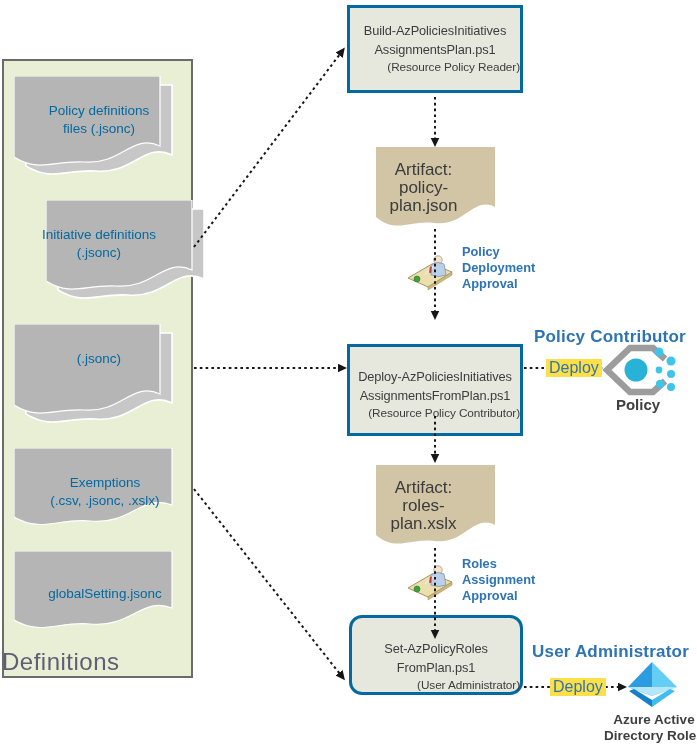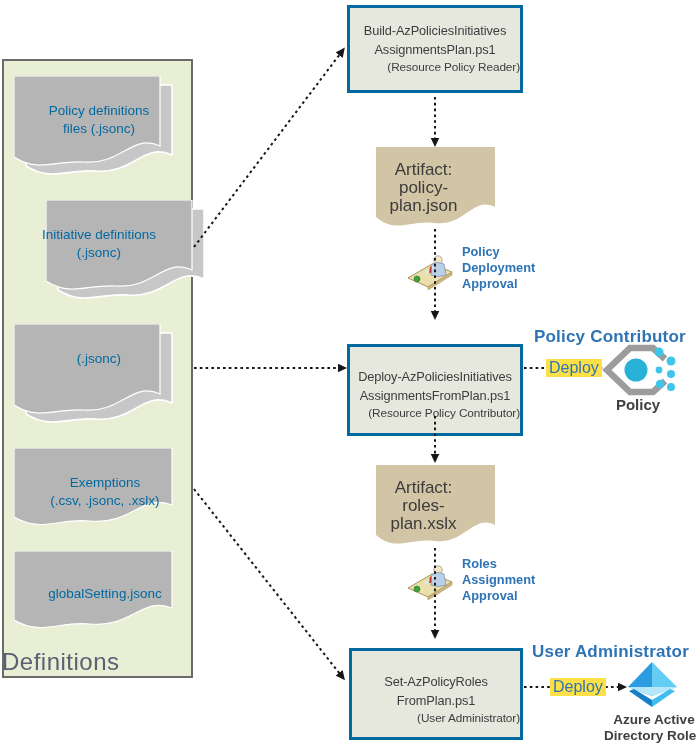--- a/index.html
+++ b/index.html
@@ -200,21 +200,21 @@
     <path d="M30,16 L23,22" stroke="#dce9f5" stroke-width="2.2" stroke-linecap="round"></path>
     <rect x="26.5" y="15.5" width="2" height="6.5" fill="#c43f33" transform="rotate(8 27.5 18.5)"></rect>
     <circle cx="14" cy="28" r="3" fill="#3fa03c" stroke="#2c7a2a" stroke-width="0.6"></circle>
   </svg>
   <div class="approval-label" style="top:556px;">
     <div>Roles</div>
     <div>Assignment</div>
     <div>Approval</div>
   </div>
 
-  <div class="script-box" style="left:349px;top:648px;width:174px;height:92px;padding-top:21px;">
+  <div class="script-box" style="left:349px;top:615px;width:174px;height:80px;padding-top:21px;border-radius:13px;">
     <div class="sb-line">Set-AzPolicyRoles</div>
     <div class="sb-line">FromPlan.ps1</div>
     <div class="sb-sub">(User Administrator)</div>
   </div>
   <div class="role-label" style="left:532px;top:642px;">User Administrator</div>
 
   <svg class="target-icon" style="left:626px;top:658px;" width="56" height="54" viewBox="0 0 56 54">
     <polygon points="26,4 2,29 26,38" fill="#2b9be2"></polygon>
     <polygon points="26,4 51,29 26,38" fill="#64cdf4"></polygon>
     <polygon points="2,29 51,29 26,38" fill="#b5e6fa"></polygon>

